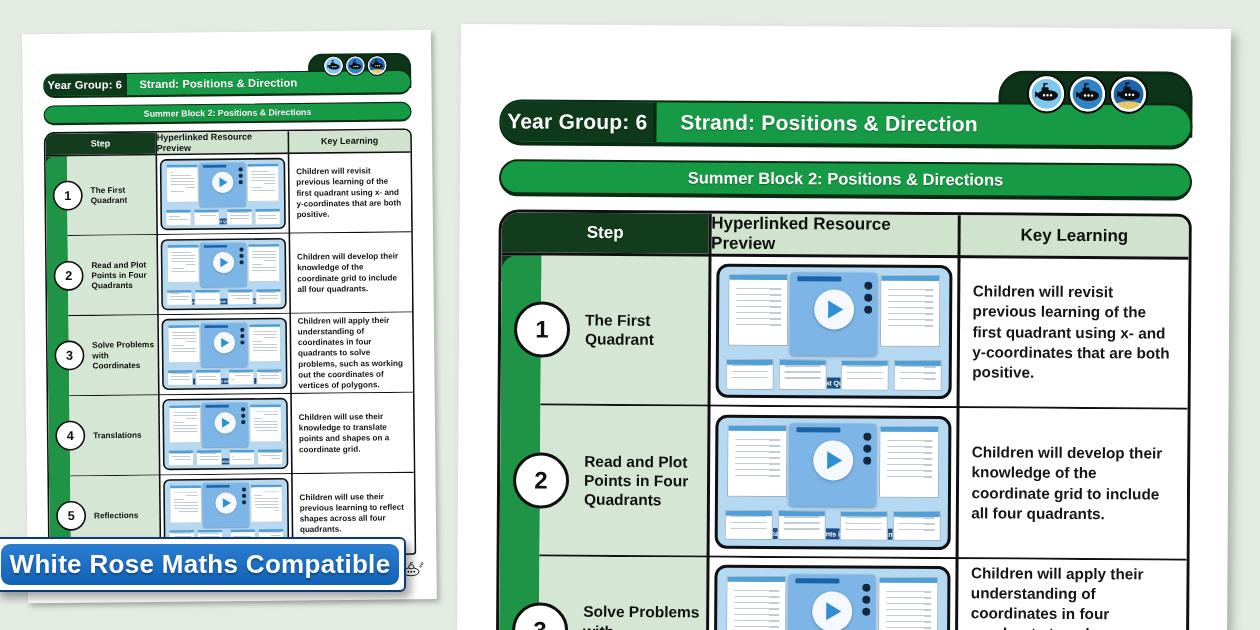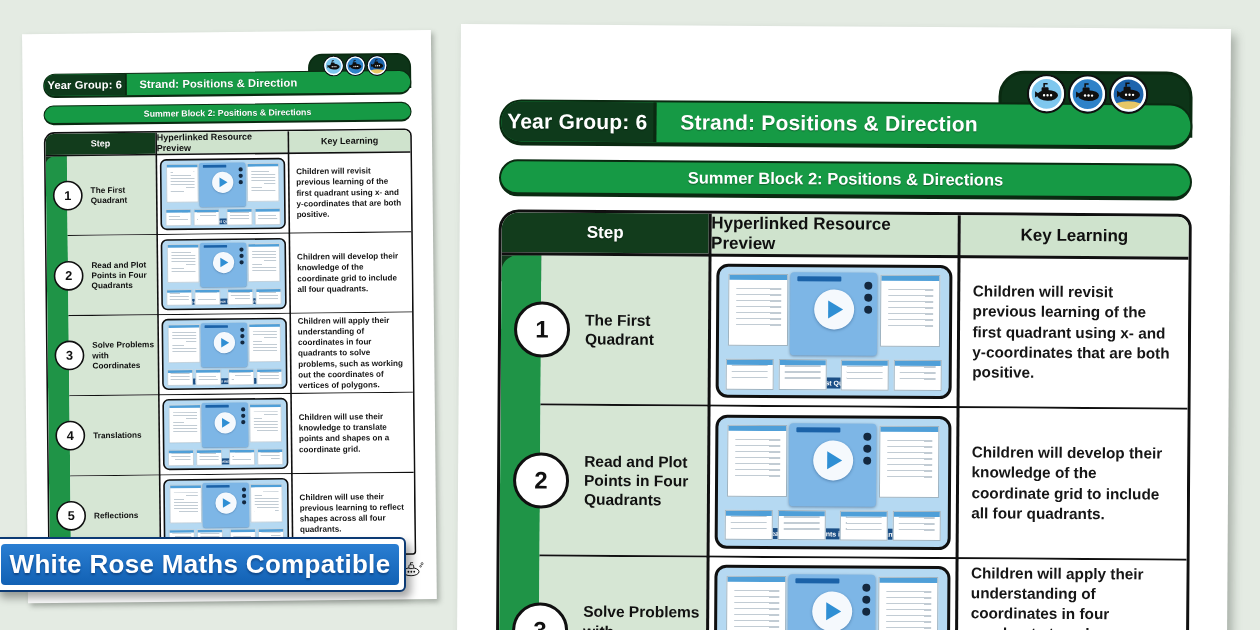--- a/index.html
+++ b/index.html
@@ -170,21 +170,21 @@
   
   .corner-sub { position:absolute; right:24px; bottom:40px; width:46px; height:34px; }
 
   
   .wr-banner {
     position:absolute; left:-6px; top:537px; width:412px; height:55px;
     background:#fff; border:2px solid #0c3a74; border-radius:6px;
     box-shadow:5px 6px 8px rgba(0,0,0,.35); padding:5px; z-index:10;
   }
   .wr-inner {
-    width:100%; height:100%; border-radius:4px;
+    width:100%; height:100%; border-radius:9px;
     background:linear-gradient(180deg,#2a7ed2,#1261b4);
     display:flex; align-items:center; justify-content:center;
   }
   .wr-inner span {
     color:#fff; font-weight:bold; font-size:26px; letter-spacing:.3px; white-space:nowrap;
     text-shadow:0 2px 2px rgba(9,48,100,.55);
   }
 </style>
 </head>
 <body>

